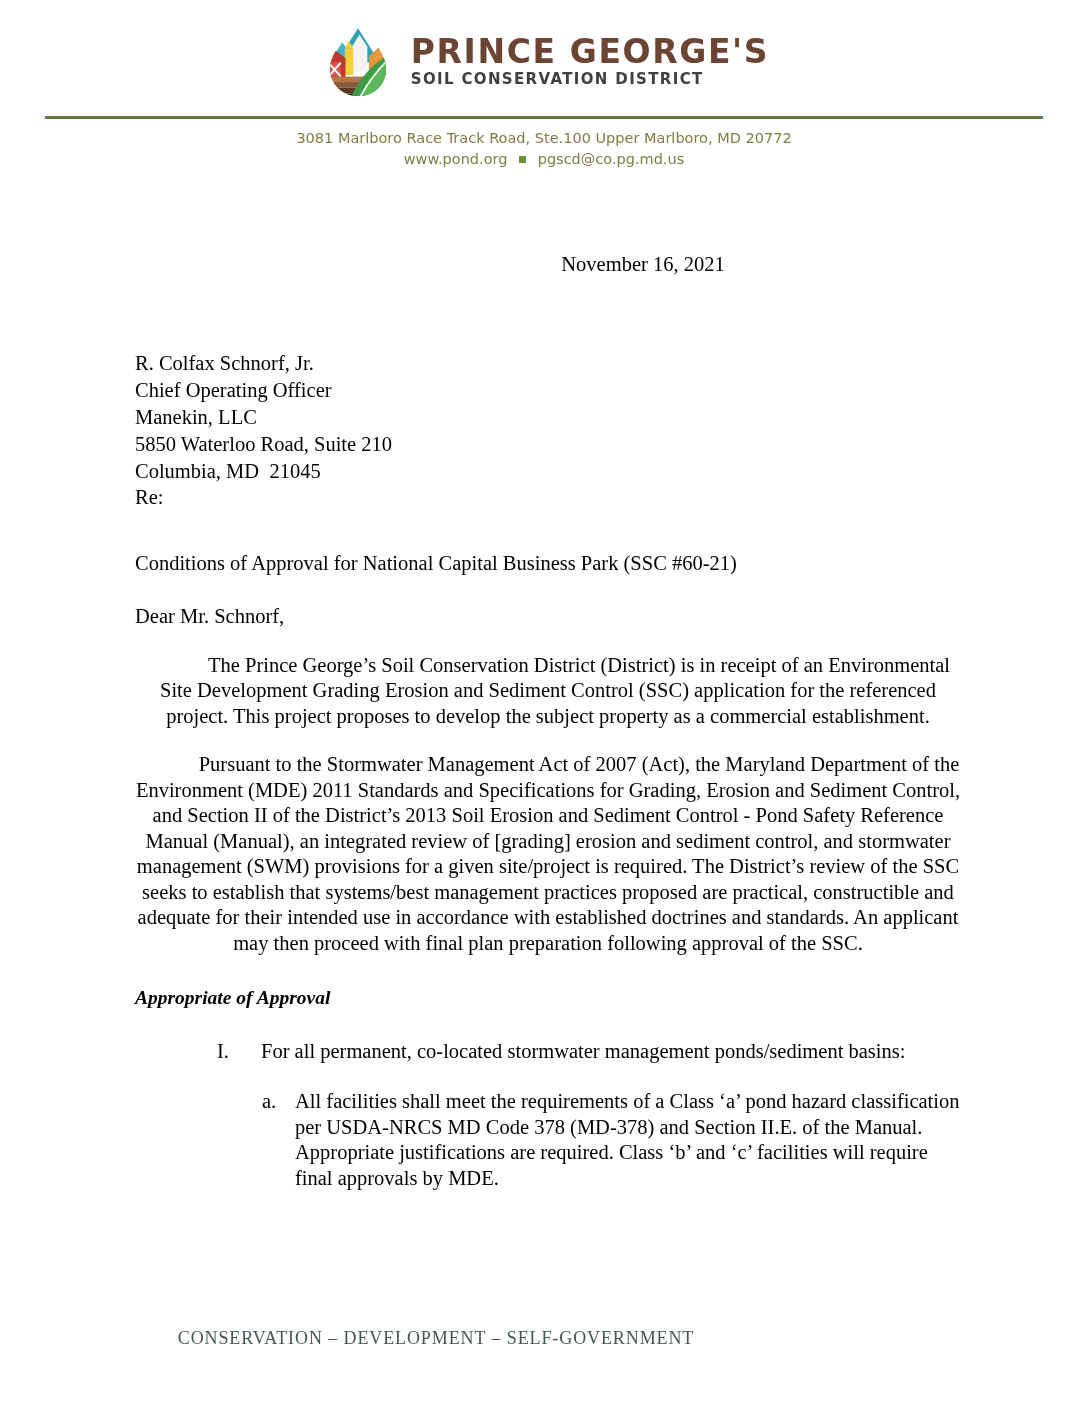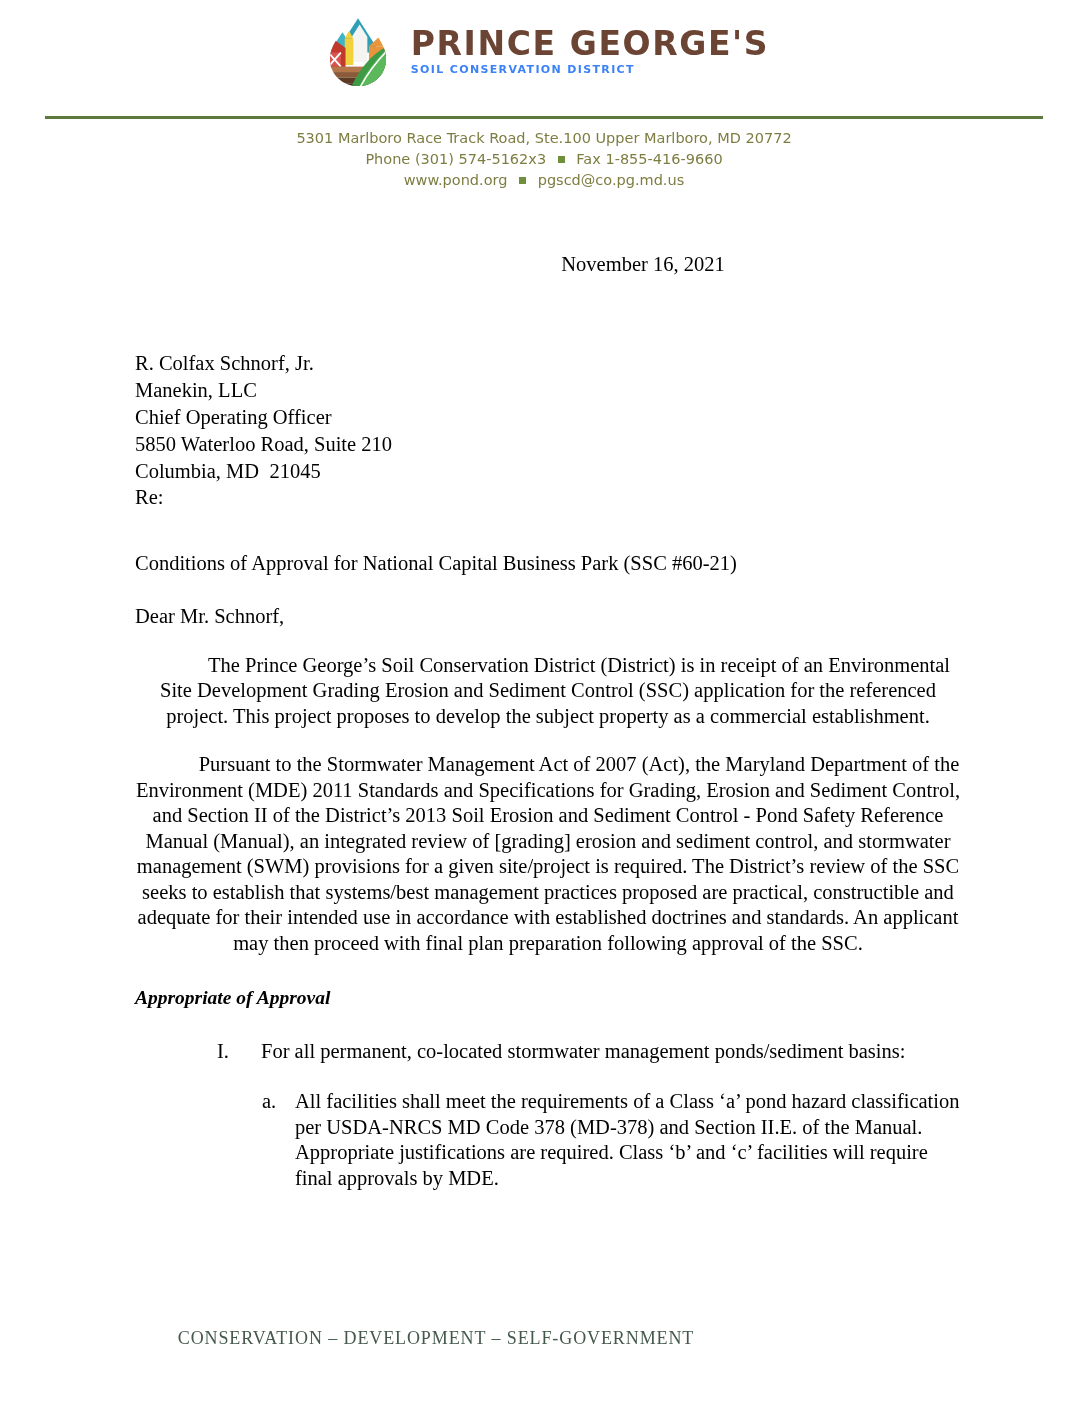--- a/index.html
+++ b/index.html
@@ -20,21 +20,21 @@
   #letterhead {
     position: absolute;
     top: 0; left: 0;
     width: 1088px;
   }
   #logo-block {
     display: flex;
     align-items: center;
     justify-content: center;
     gap: 14px;
-    padding-top: 8px;
+    padding-top: 18px;
     height: 86px;
   }
   #logo-emblem {
     width: 78px;
     height: 78px;
     flex: 0 0 78px;
   }
   #wordmark {
     display: flex;
     flex-direction: column;
@@ -44,24 +44,24 @@
   #wordmark-primary {
     font-family: "DejaVu Sans", sans-serif;
     font-size: 33px;
     font-weight: bold;
     letter-spacing: 1.6px;
     color: #6b4434;
     white-space: nowrap;
   }
   #wordmark-secondary {
     font-family: "DejaVu Sans", sans-serif;
-    font-size: 11px;
+    font-size: 15px;
     font-weight: bold;
     letter-spacing: 1.35px;
-    color: #3b82f6;
+    color: #404040;
     white-space: nowrap;
     margin-top: 4px;
   }
 
   #header-rule {
     position: absolute;
     top: 116px;
     left: 45px;
     width: 998px;
     height: 3px;
@@ -212,42 +212,37 @@
 
     <div id="wordmark">
       <div id="wordmark-primary">PRINCE GEORGE'S</div>
       <div id="wordmark-secondary">SOIL CONSERVATION DISTRICT</div>
     </div>
   </div>
 
   <div id="header-rule"></div>
 
   <div id="contact-block">
-    <div class="contact-line">5301 Marlboro Race Track Road, Ste.100 Upper Marlboro, MD 20772</div>
-    <div class="contact-line">
-      <span>Phone (301) 574-5162x3</span>
-      <span class="sq-bullet"></span>
-      <span>Fax 1-855-416-9660</span>
-    </div>
+    <div class="contact-line">3081 Marlboro Race Track Road, Ste.100 Upper Marlboro, MD 20772</div>
     <div class="contact-line">
       <span>www.pond.org</span>
       <span class="sq-bullet"></span>
       <span>pgscd@co.pg.md.us</span>
     </div>
   </div>
 </div>
 
 <div id="letter-body">
 
   <div id="date-line">November 16, 2021</div>
 
   <div id="recipient-block">
     <div>R. Colfax Schnorf, Jr.</div>
+    <div>Chief Operating Officer</div>
     <div>Manekin, LLC</div>
-    <div>Chief Operating Officer</div>
     <div>5850 Waterloo Road, Suite 210</div>
     <div>Columbia, MD  21045</div>
   </div>
 
   <div id="re-row">
     <div id="re-label">Re:</div>
     <div id="re-text">Conditions of Approval for National Capital Business Park (SSC #60-21)</div>
   </div>
 
   <div id="salutation">Dear Mr. Schnorf,</div>

